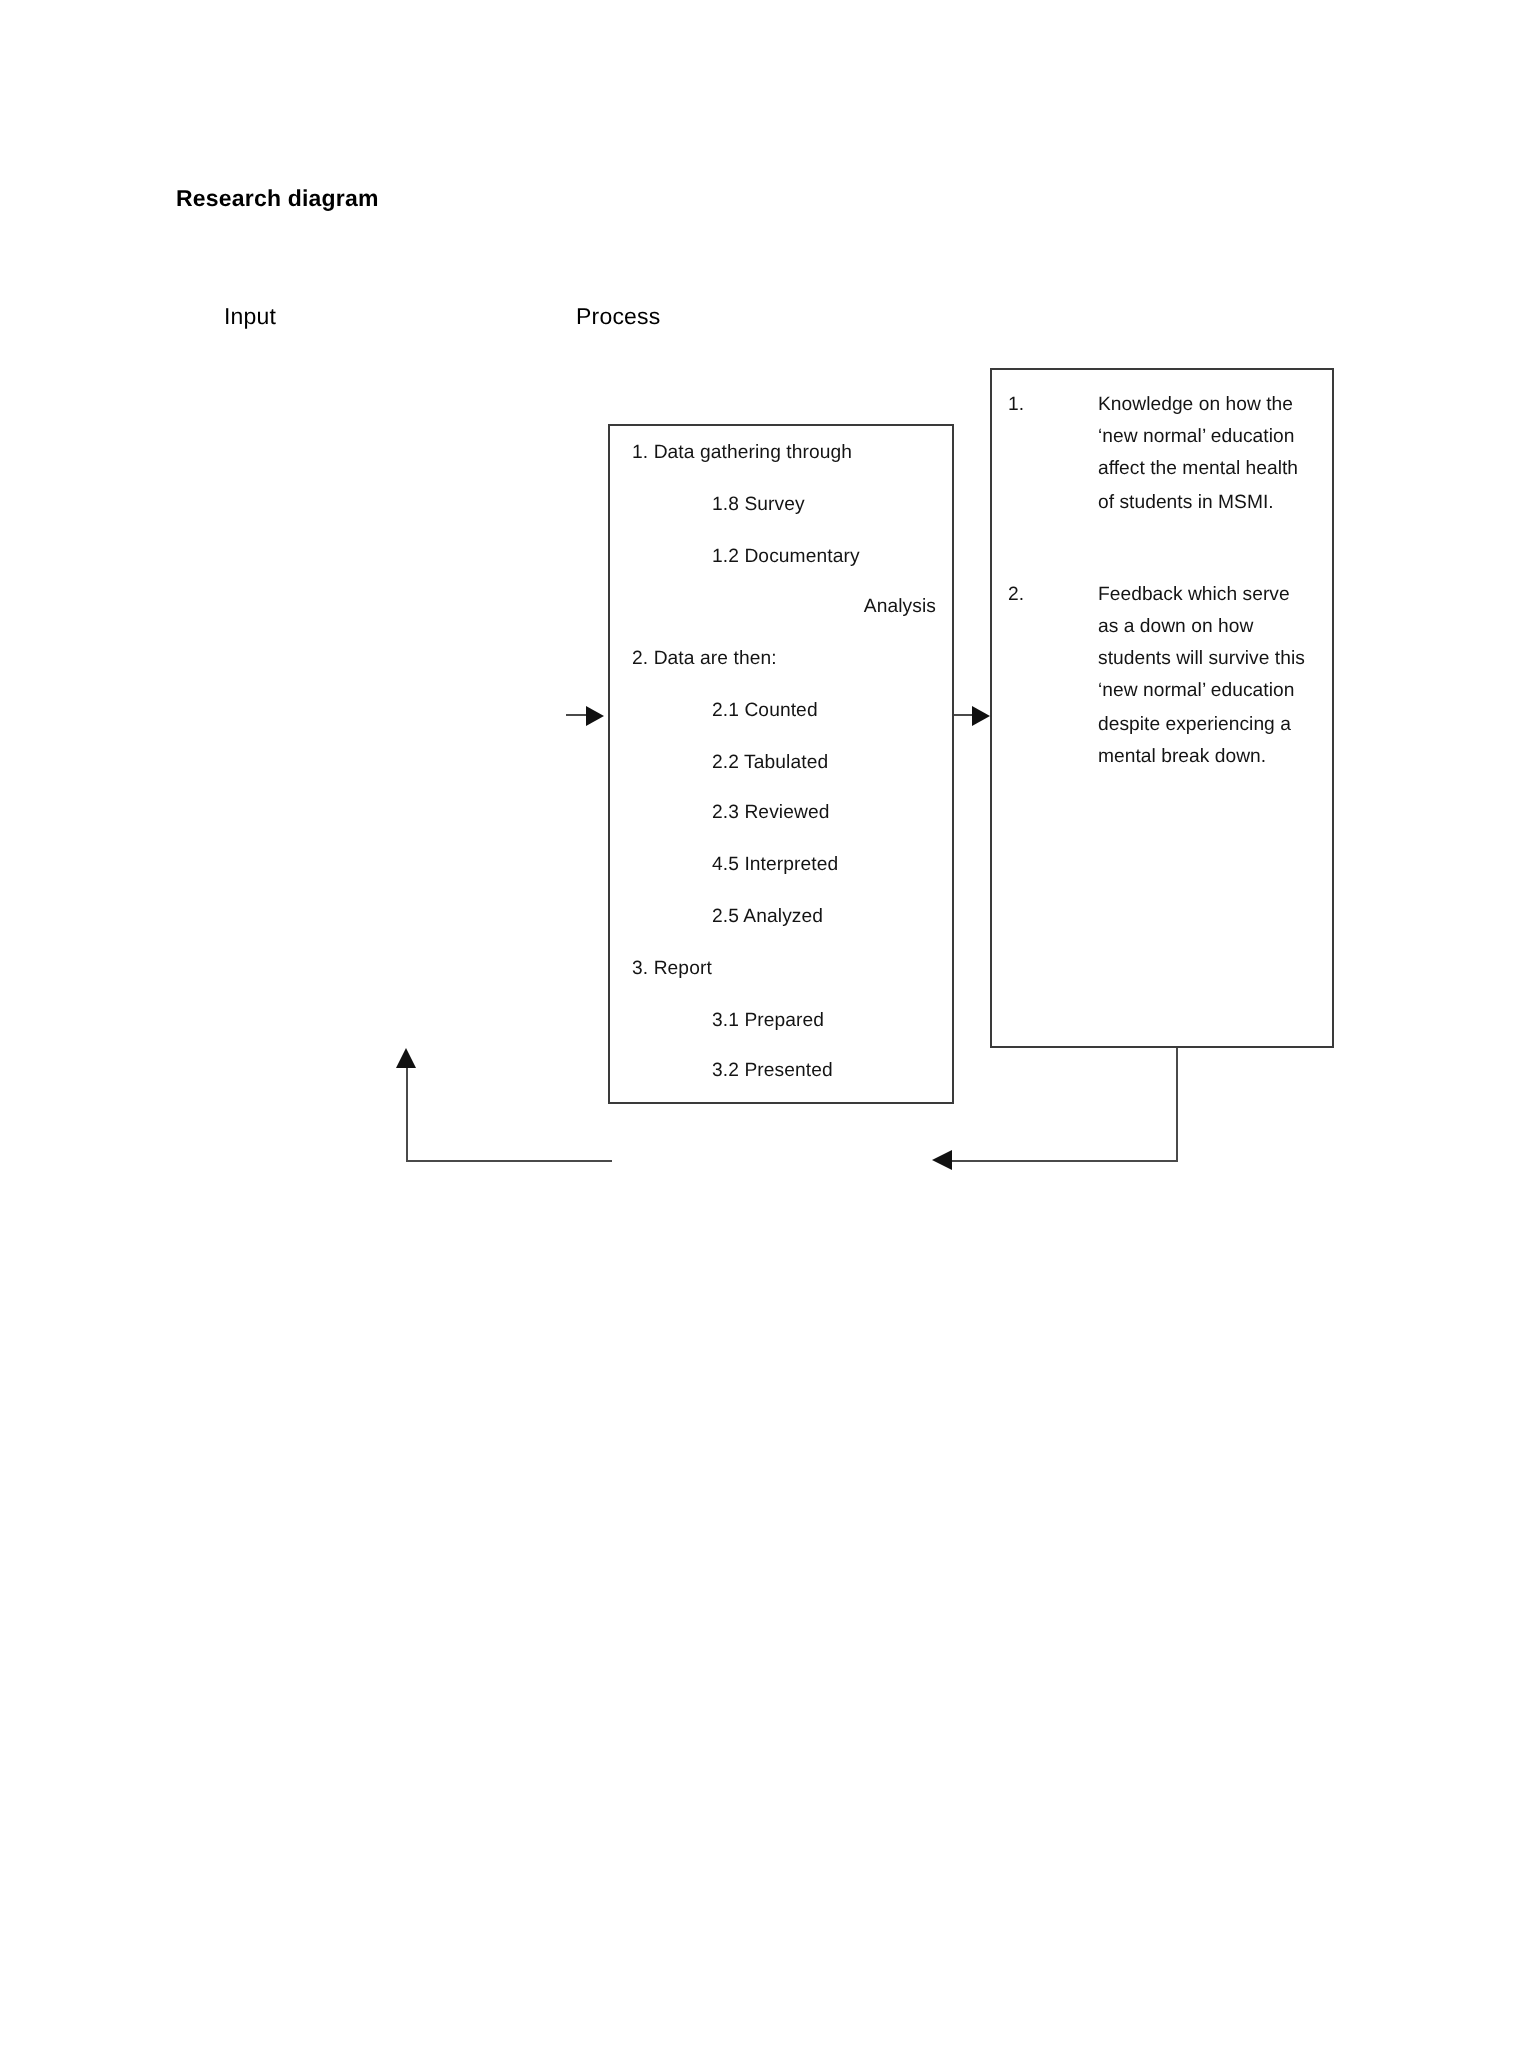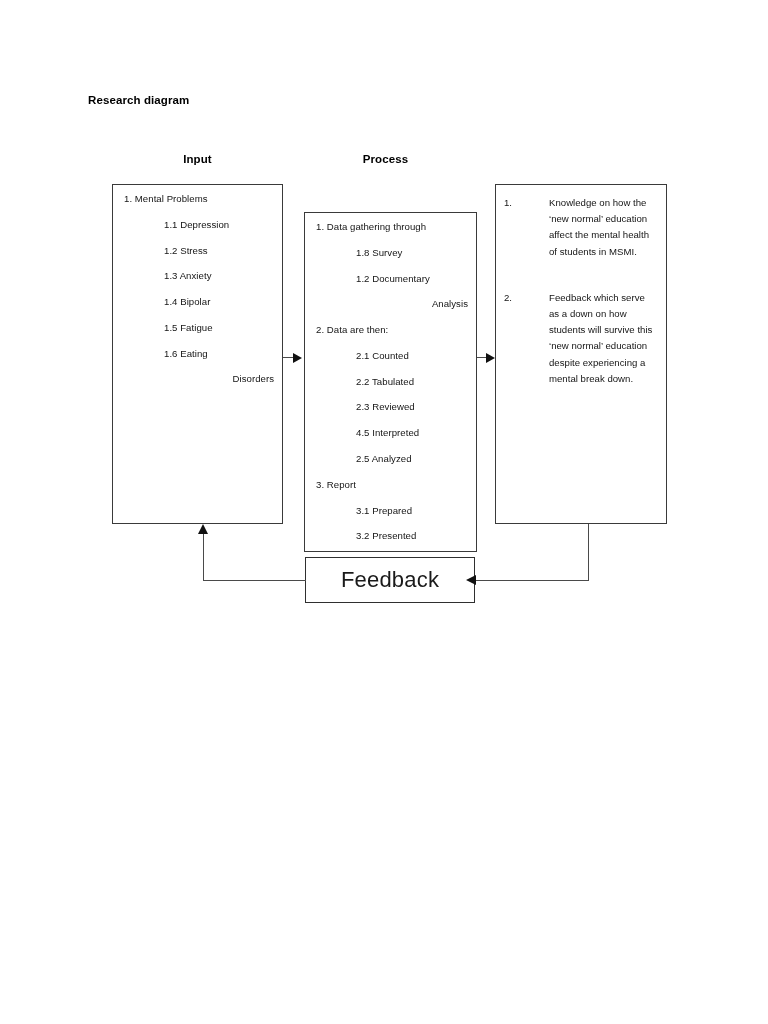--- a/index.html
+++ b/index.html
@@ -32,27 +32,26 @@
     font-size: 11.5px;
     font-weight: bold;
     letter-spacing: 0.1px;
     white-space: nowrap;
   }
 
   
   .col-head {
     position: absolute;
     font-size: 11.5px;
-    font-weight: bold;
+    font-weight: normal;
     letter-spacing: 0.1px;
-    text-align: center;
     white-space: nowrap;
   }
   .col-head.input   { left: 112px; top: 153px; width: 171px; }
-  .col-head.process { left: 299px; top: 153px; width: 173px; }
+  .col-head.process { left: 288px; top: 153px; width: 173px; }
   .col-head.output  { left: 495px; top: 153px; width: 172px; margin-top: 39px; }
 
   
   .box {
     position: absolute;
     border: 1.2px solid #3a3a3a;
     background: #ffffff;
     box-sizing: border-box;
   }
   .box-input   { left: 112px; top: 184px; width: 171px; height: 340px; }
@@ -164,32 +163,20 @@
 <body>
 
 <div class="page">
 
   <div class="doc-title">Research diagram</div>
 
   <div class="col-head input">Input</div>
   <div class="col-head process">Process</div>
   <div class="col-head output">Output</div>
 
-  <div class="box box-input">
-    <div class="lines" id="input-lines">
-        <div class="line lvl0">1. Mental Problems</div>
-        <div class="line lvl1">1.1 Depression</div>
-        <div class="line lvl1">1.2 Stress</div>
-        <div class="line lvl1">1.3 Anxiety</div>
-        <div class="line lvl1">1.4 Bipolar</div>
-        <div class="line lvl1">1.5 Fatigue</div>
-        <div class="line lvl1">1.6 Eating</div>
-        <div class="line lvl2">Disorders</div>
-      </div>
-  </div>
 
   <div class="box box-process">
     <div class="lines" id="process-lines">
         <div class="line lvl0">1. Data gathering through</div>
         <div class="line lvl1">1.8 Survey</div>
         <div class="line lvl1">1.2 Documentary</div>
         <div class="line lvl2">Analysis</div>
         <div class="line lvl0">2. Data are then:</div>
         <div class="line lvl1">2.1 Counted</div>
         <div class="line lvl1">2.2 Tabulated</div>
@@ -208,23 +195,20 @@
           <span class="out-num">1.</span>
           <span class="out-txt">Knowledge on how the ‘new normal’ education affect the mental health of students in MSMI.</span>
         </div>
         <div class="out-item">
           <span class="out-num">2.</span>
           <span class="out-txt">Feedback which serve as a down on how students will survive this ‘new normal’ education despite experiencing a mental break down.</span>
         </div>
       </div>
   </div>
 
-  <div class="box-feedback">
-    <span class="feedback-label">Feedback</span>
-  </div>
 
   <div class="hline c-in-proc"></div>
   <div class="arrow-right a-in-proc"></div>
 
   <div class="hline c-proc-out"></div>
   <div class="arrow-right a-proc-out"></div>
 
   <div class="vline c-out-down"></div>
   <div class="hline c-out-to-fb"></div>
   <div class="arrow-left a-out-to-fb"></div>

